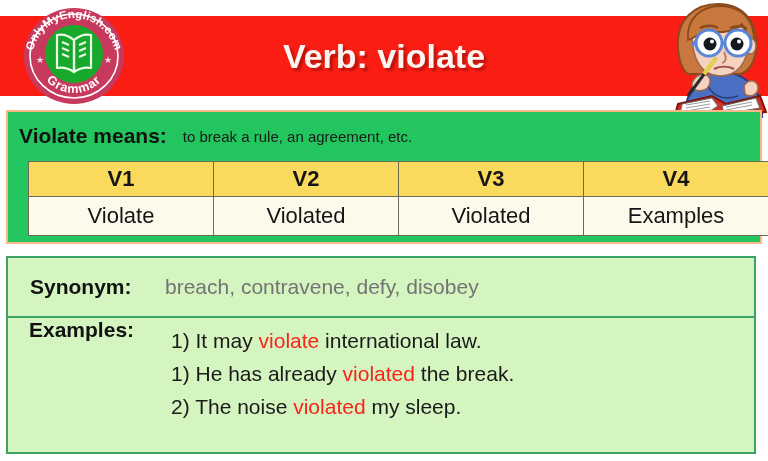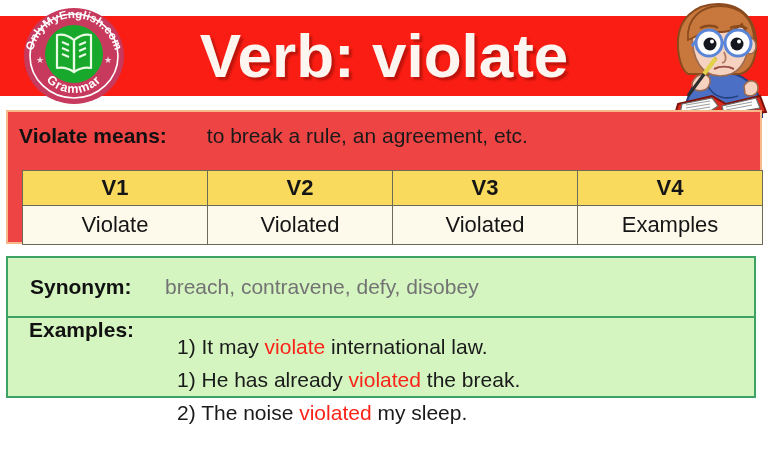--- a/index.html
+++ b/index.html
@@ -33,21 +33,21 @@
   .header-title {
     position: absolute;
     left: 0; top: 16px;
     width: 768px;
     height: 80px;
     line-height: 80px;
     text-align: center;
     color: #fdf5ef;
     font-family: "Liberation Sans Narrow", "Liberation Sans", sans-serif;
     font-weight: bold;
-    font-size: 62px;
+    font-size: 34px;
     letter-spacing: 0px;
     text-shadow: 3px 3px 2px rgba(120,10,5,0.45);
     white-space: nowrap;
   }
 
   
   .logo {
     position: absolute;
     left: 22px; top: 6px;
     width: 104px;
@@ -64,56 +64,55 @@
   }
   .boy svg { display: block; }
 
   
   .meaning-box {
     position: absolute;
     left: 6px; top: 110px;
     width: 756px;
     height: 134px;
     box-sizing: border-box;
-    background: #ef4444;
+    background: #22c55e;
     border: 2px solid #f7b98a;
   }
   .meaning-row {
     position: absolute;
     left: 0; top: 0;
     width: 100%;
     height: 48px;
     display: flex;
     align-items: center;
   }
   .meaning-label {
     margin-left: 11px;
     font-family: "Liberation Sans Narrow", "Liberation Sans", sans-serif;
     font-weight: bold;
     font-size: 21px;
     color: #111;
     white-space: nowrap;
   }
   .meaning-value {
-    margin-left: 40px;
+    margin-left: 16px;
     font-family: "Liberation Sans Narrow", "Liberation Sans", sans-serif;
     font-weight: normal;
-    font-size: 21px;
+    font-size: 15px;
     color: #1a1a1a;
     white-space: nowrap;
   }
 
   
   .forms-table {
     position: absolute;
-    left: 14px; top: 49px;
+    left: 20px; top: 49px;
     width: 741px;
     border-collapse: collapse;
     table-layout: fixed;
-    margin-top: 9px;
   }
   .forms-table td, .forms-table th {
     border: 1px solid #6b6b58;
     text-align: center;
     padding: 0;
   }
   .forms-table th {
     background: #fada5c;
     height: 34px;
     font-family: "Liberation Sans Narrow", "Liberation Sans", sans-serif;
@@ -128,21 +127,21 @@
     font-weight: normal;
     font-size: 22px;
     color: #151515;
   }
 
   
   .green-box {
     position: absolute;
     left: 6px; top: 256px;
     width: 750px;
-    height: 142px;
+    height: 198px;
     box-sizing: border-box;
     background: #d4f5c0;
     border: 2px solid #3da264;
   }
   .green-divider {
     position: absolute;
     left: 0; top: 58px;
     width: 100%;
     height: 0;
     border-top: 2px solid #3da264;
@@ -184,21 +183,21 @@
     width: 136px;
     font-family: "Liberation Sans Narrow", "Liberation Sans", sans-serif;
     font-weight: bold;
     font-size: 21px;
     color: #111;
     white-space: nowrap;
     flex-shrink: 0;
   }
   .ex-list {
     list-style: none;
-    margin: 12px;
+    margin: 6px;
     padding: 0;
   }
   .ex-item {
     font-family: "Liberation Sans Narrow", "Liberation Sans", sans-serif;
     font-size: 21px;
     color: #1a1a1a;
     line-height: 33px;
     white-space: nowrap;
   }
   .hl { color: #fb2318; }

